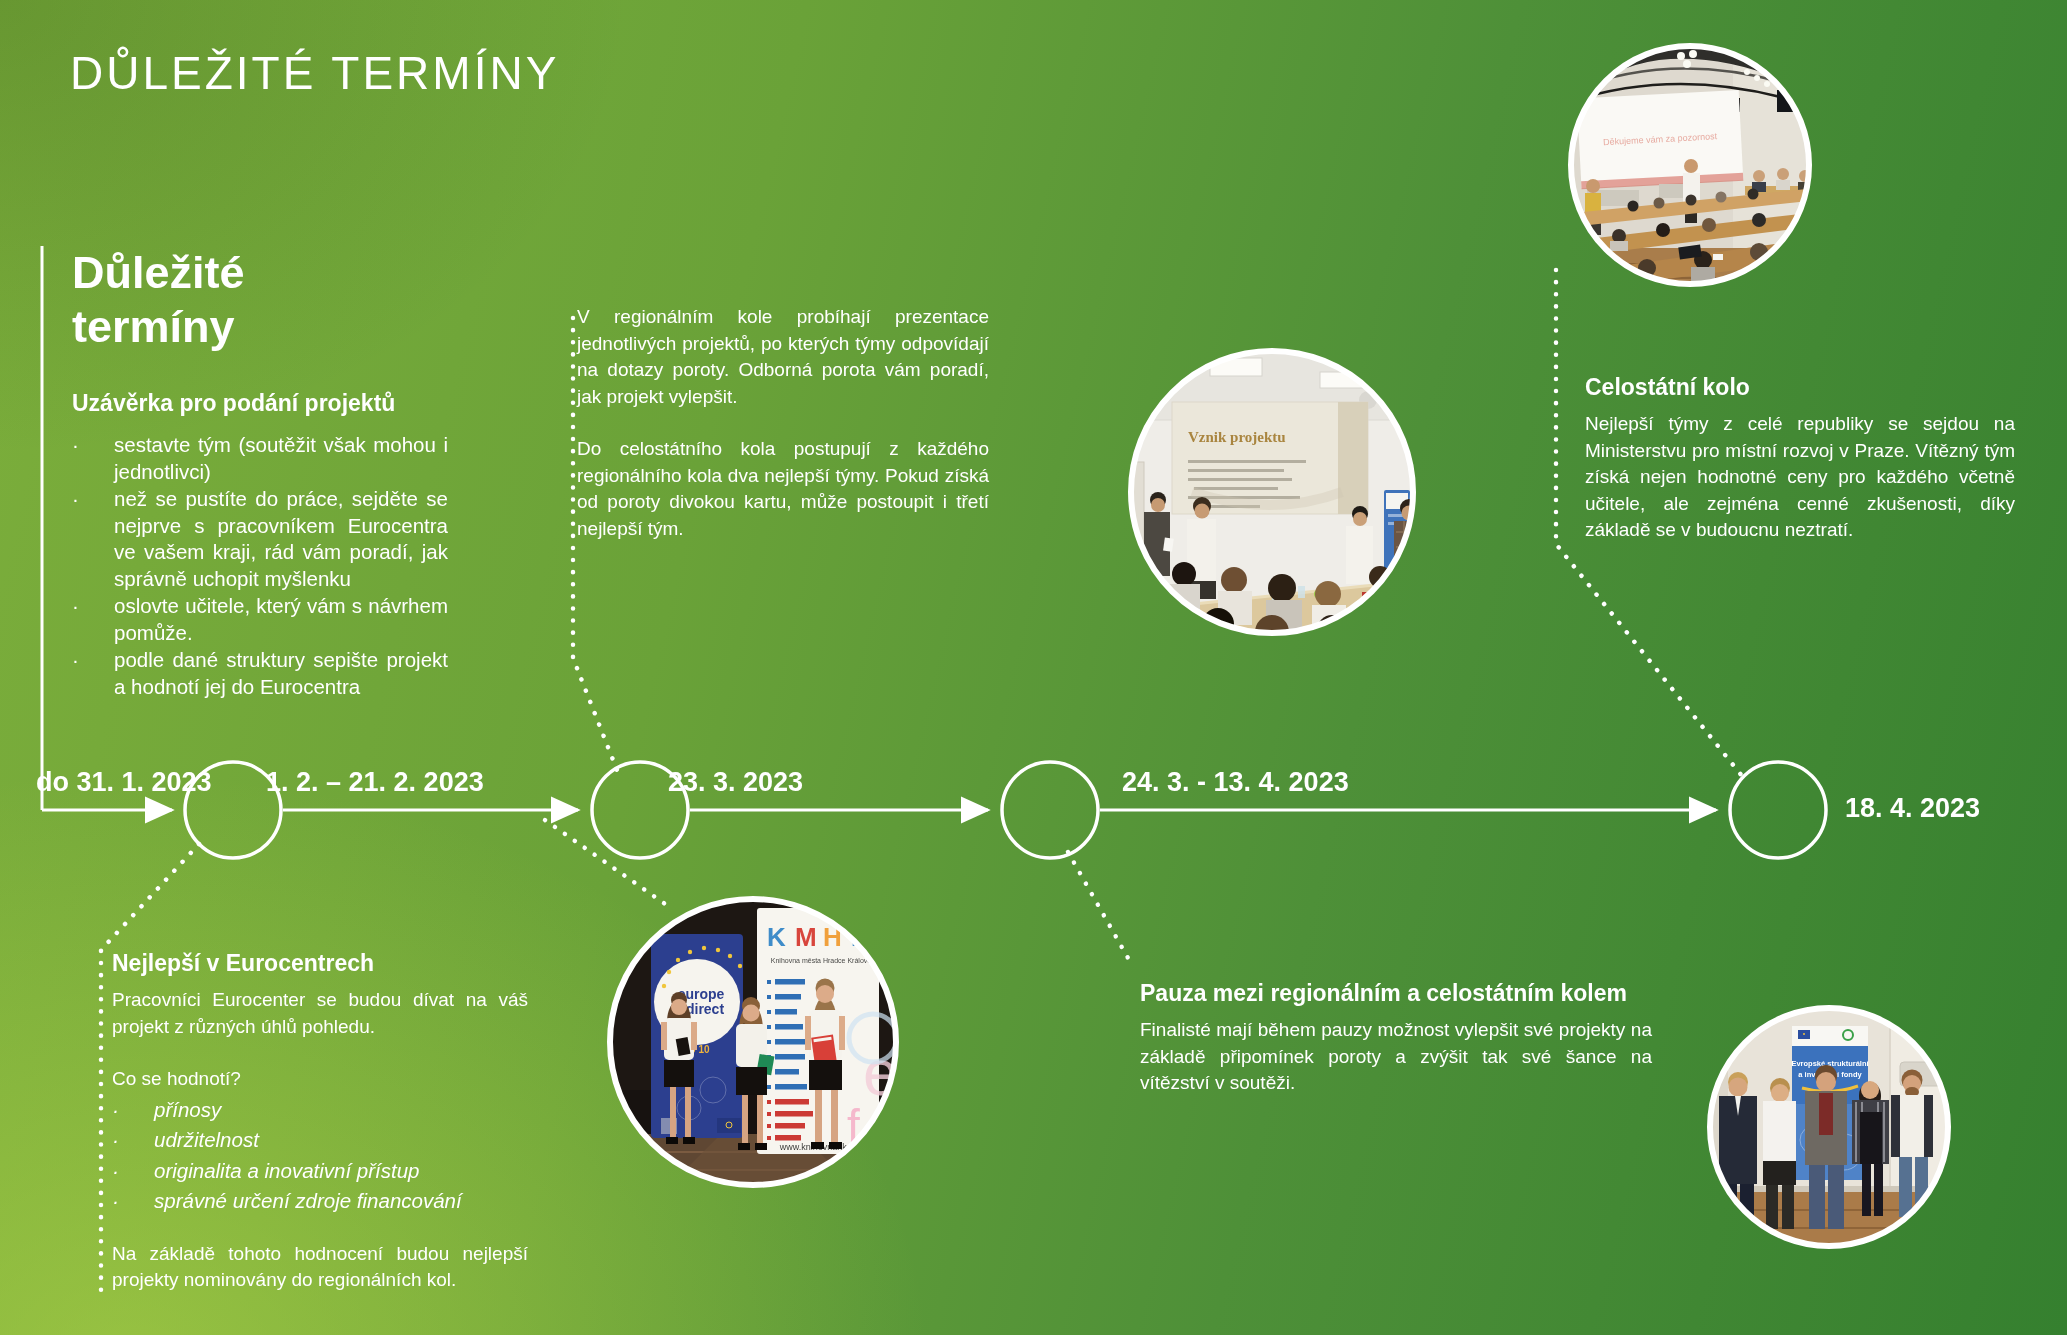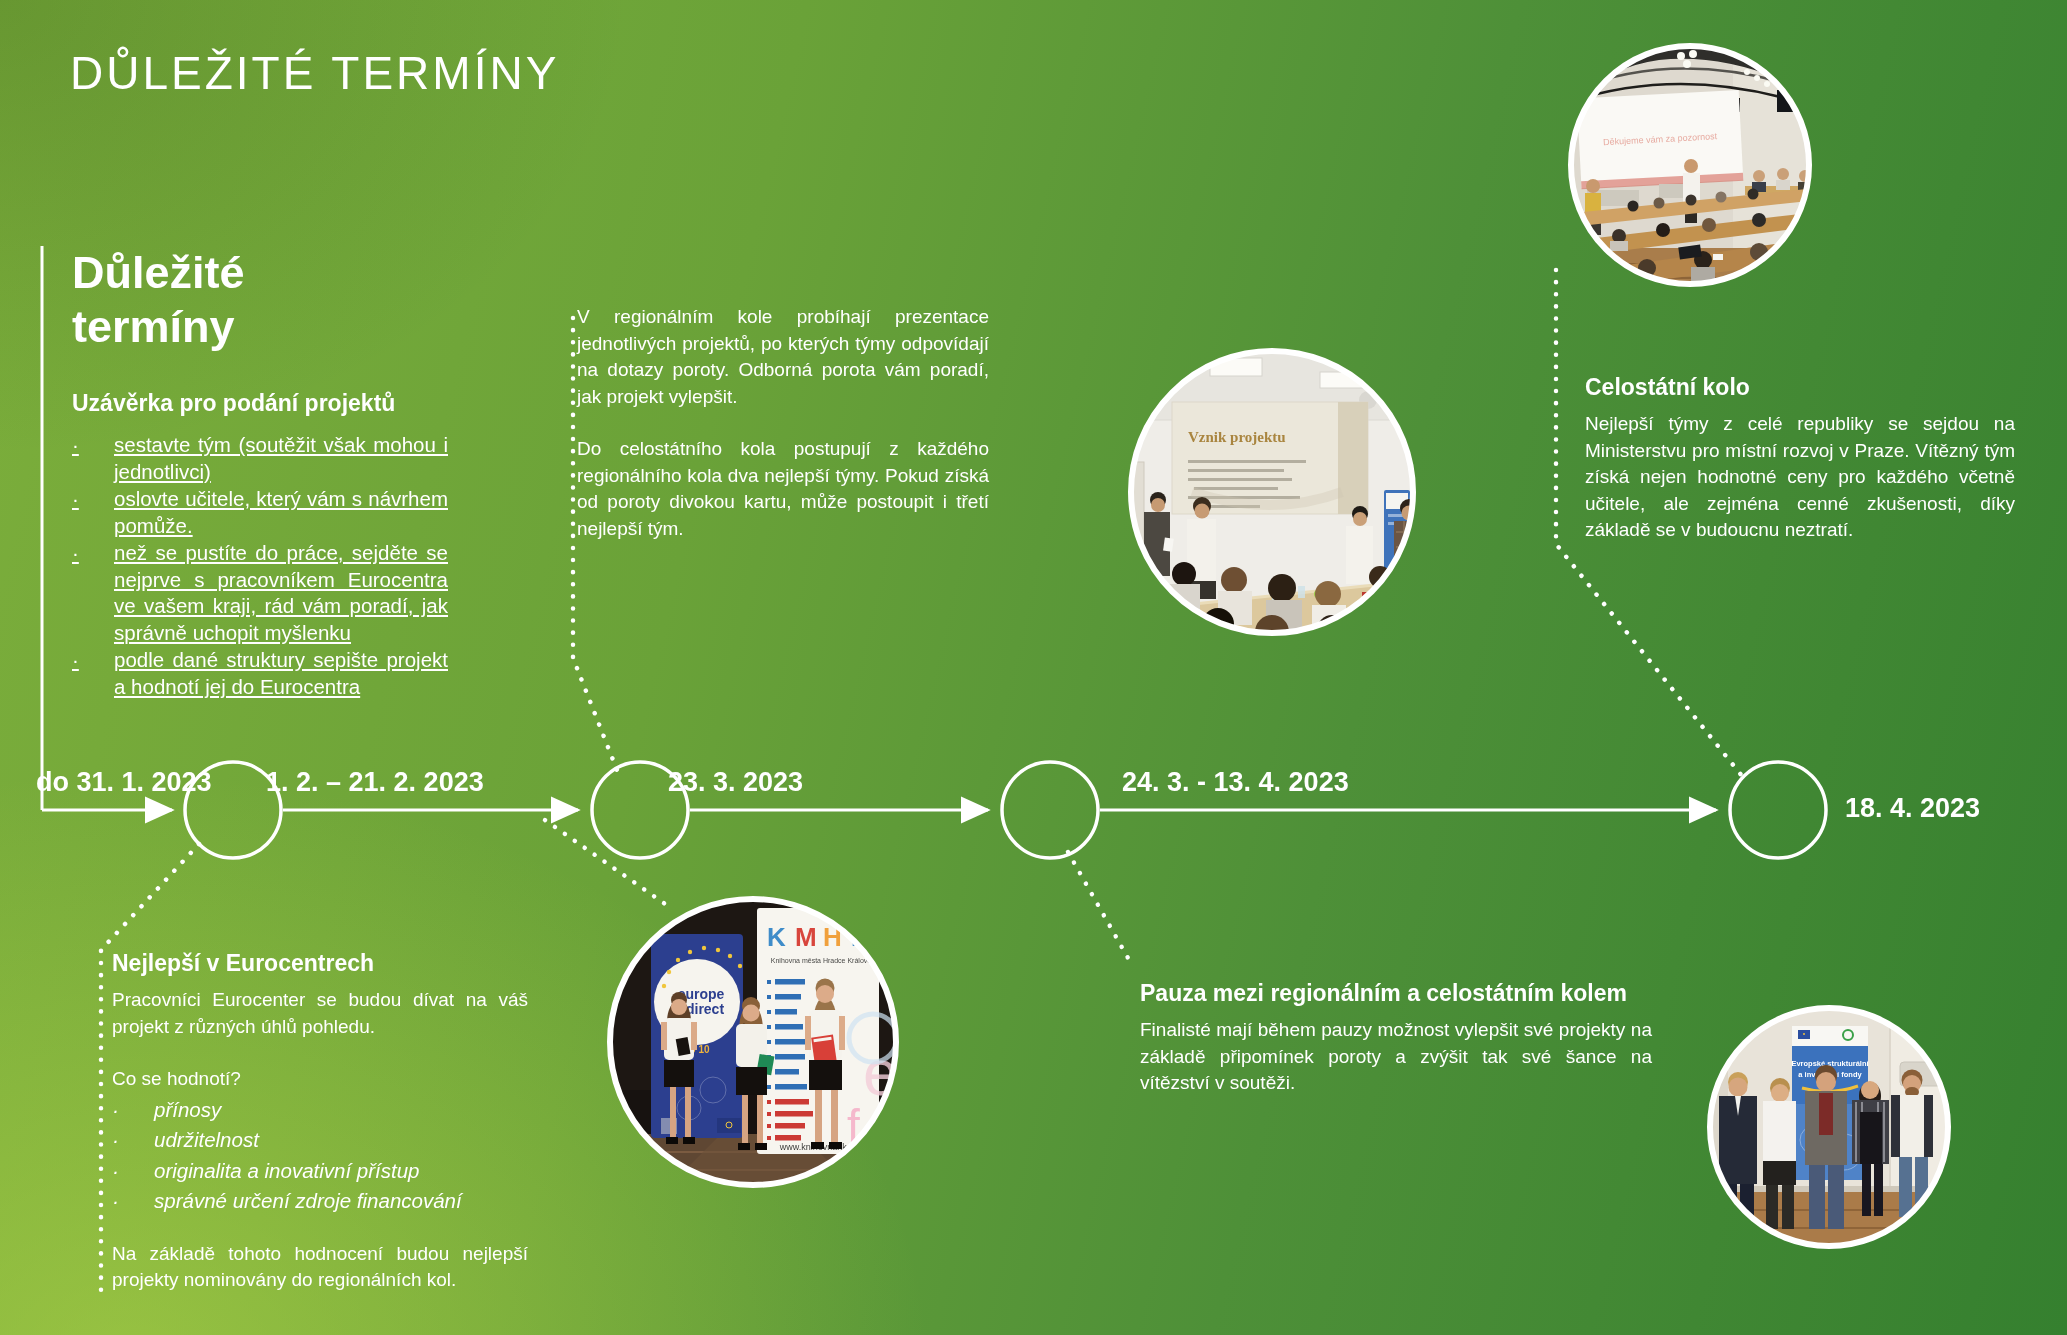--- a/index.html
+++ b/index.html
@@ -20,21 +20,21 @@
 
   .page-title{left:70px;top:46px;font-size:46px;font-weight:400;letter-spacing:3px;}
   .intro-heading{left:72px;top:246px;width:300px;font-size:45px;line-height:54px;font-weight:bold;}
 
   .block-h{font-size:23px;font-weight:bold;margin:0 0 10px 0;}
   .p{font-size:19px;line-height:26.5px;margin:0;}
   .just{text-align:justify;}
   .gap{margin-top:26px;}
 
   .uzaverka-h{left:72px;top:390px;}
-  .uzaverka-list{left:72px;top:432px;width:376px;text-decoration:underline;}
+  .uzaverka-list{left:72px;top:432px;width:376px;}
   .bul{display:flex;align-items:flex-start;margin:0 0 1px 0;}
   .mark{flex:0 0 42px;font-size:20.5px;line-height:26.5px;}
   .mark::before{content:"\00B7";}
   .btxt{flex:1;font-size:20.5px;line-height:26.5px;}
 
   .online-block{left:577px;top:304px;width:412px;}
   .hodnoceni-block{left:112px;top:950px;width:416px;}
   .hlist .mark{flex:0 0 42px;}
   .hlist{margin-top:4px;}
   .hlist .bul{margin:0 0 4px 0;font-style:italic;}
@@ -81,25 +81,25 @@
 <div class="abs intro-heading">Důležité termíny</div>
 
 <div class="abs block-h uzaverka-h">Uzávěrka pro podání projektů</div>
 <div class="abs uzaverka-list">
   <div class="bul">
       <span class="mark"></span>
       <span class="btxt just">sestavte tým (soutěžit však mohou i jednotlivci)</span>
     </div>
   <div class="bul">
       <span class="mark"></span>
-      <span class="btxt just">oslovte učitele, který vám s návrhem pomůže.</span>
+      <span class="btxt just">než se pustíte do práce, sejděte se nejprve s pracovníkem Eurocentra ve vašem kraji, rád vám poradí, jak správně uchopit myšlenku</span>
     </div>
   <div class="bul">
       <span class="mark"></span>
-      <span class="btxt just">než se pustíte do práce, sejděte se nejprve s pracovníkem Eurocentra ve vašem kraji, rád vám poradí, jak správně uchopit myšlenku</span>
+      <span class="btxt just">oslovte učitele, který vám s návrhem pomůže.</span>
     </div>
   <div class="bul">
       <span class="mark"></span>
       <span class="btxt just">podle dané struktury sepište projekt a hodnotí jej do Eurocentra</span>
     </div>
 </div>
 
 <div class="abs online-block">
   <p class="p just">V regionálním kole probíhají prezentace jednotlivých projektů, po kterých týmy odpovídají na dotazy poroty. Odborná porota vám poradí, jak projekt vylepšit.</p>
   <p class="p just gap">Do celostátního kola postupují z každého regionálního kola dva nejlepší týmy. Pokud získá od poroty divokou kartu, může postoupit i třetí nejlepší tým.</p>

